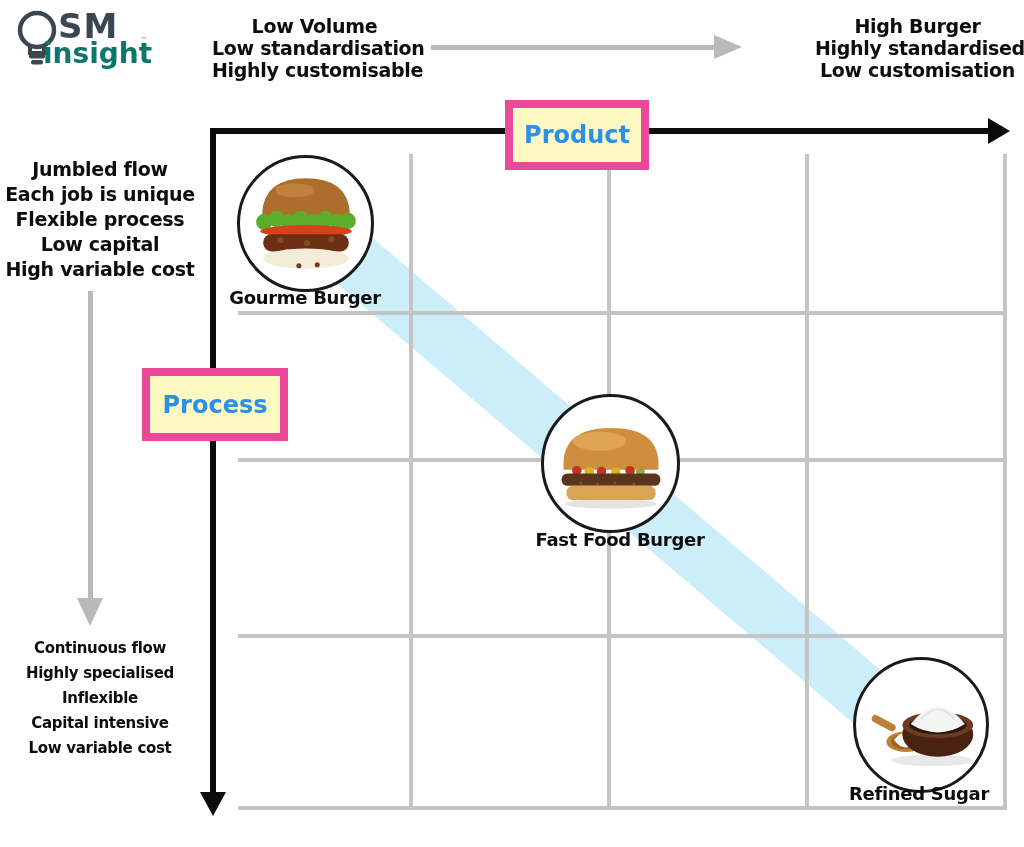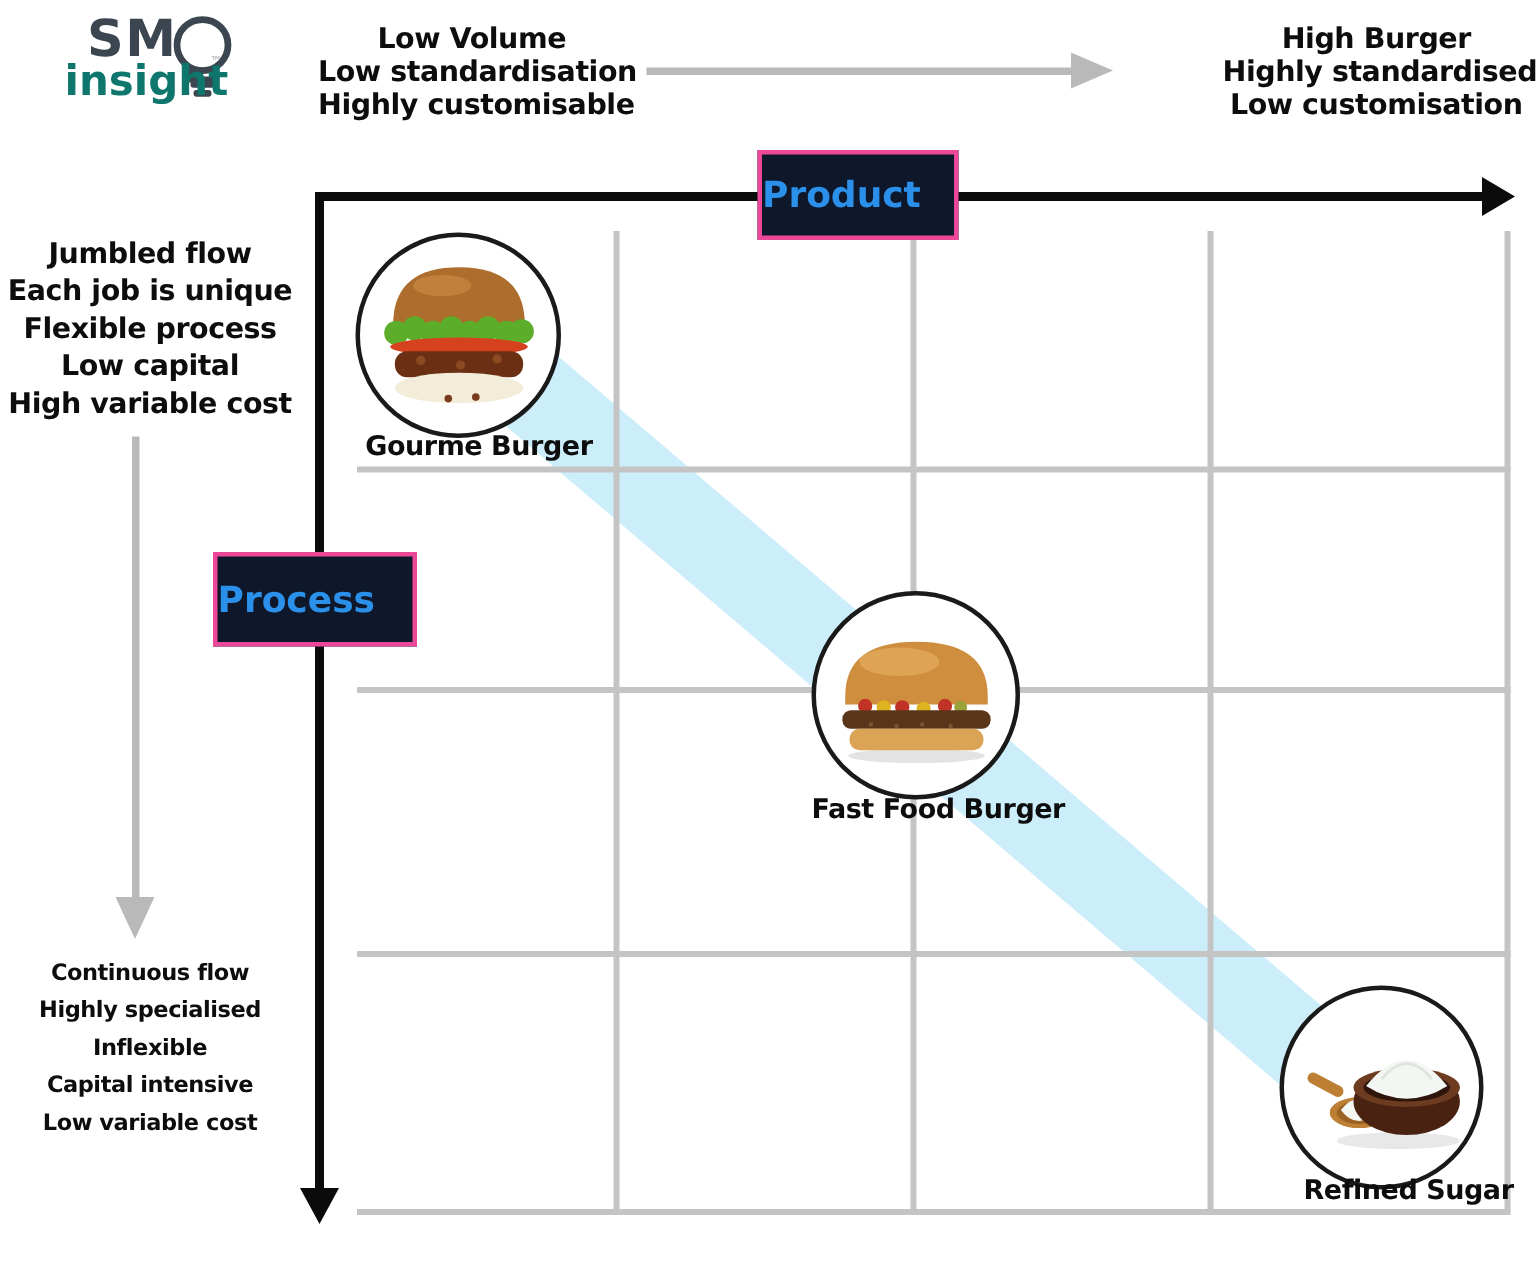--- a/index.html
+++ b/index.html
@@ -1,21 +1,21 @@
 <!DOCTYPE html>
 <html><head>
 <meta charset="utf-8">
 <style>
   html,body{margin:0;padding:0;background:#fff;}
   #canvas{
     position:relative;width:1024px;height:847px;background:#fff;overflow:hidden;
     font-family:"DejaVu Sans","Liberation Sans",sans-serif;color:#111;
   }
   
-  .logo{position:absolute;left:12px;top:6px;width:150px;height:70px;text-align:right;}
+  .logo{position:absolute;left:12px;top:6px;width:150px;height:70px;}
   .logo .sm{position:absolute;left:46px;top:0px;font-size:34px;font-weight:bold;color:#3b4650;letter-spacing:1px;}
   .logo .insight{position:absolute;left:31px;top:31px;font-size:28px;font-weight:bold;color:#0f766e;letter-spacing:0px;}
   .logo .tm{position:absolute;left:128px;top:30px;font-size:8px;color:#9aa0a6;}
   
   .lbl{position:absolute;text-align:center;font-weight:bold;color:#0d0d0d;letter-spacing:-0.3px;}
   .lbl div{white-space:nowrap;}
   .top-left-lbl{left:212px;top:15px;width:205px;font-size:19px;line-height:22px;}
   .top-right-lbl{left:815px;top:15px;width:205px;font-size:19px;line-height:22px;}
   .side-top-lbl{left:2px;top:157px;width:196px;font-size:19px;line-height:25px;}
   .side-bottom-lbl{left:2px;top:636px;width:196px;font-size:15px;line-height:25px;}
@@ -27,35 +27,35 @@
   .v-arrow-head{position:absolute;left:77px;top:598px;width:0;height:0;
     border-top:28px solid #b9b9b9;border-left:13px solid transparent;border-right:13px solid transparent;}
   
   .x-axis{position:absolute;left:210px;top:128px;width:780px;height:6px;background:#0b0b0b;}
   .x-axis-head{position:absolute;left:988px;top:118px;width:0;height:0;
     border-left:22px solid #0b0b0b;border-top:13px solid transparent;border-bottom:13px solid transparent;}
   .y-axis{position:absolute;left:210px;top:128px;width:6px;height:666px;background:#0b0b0b;}
   .y-axis-head{position:absolute;left:200px;top:792px;width:0;height:0;
     border-top:24px solid #0b0b0b;border-left:13px solid transparent;border-right:13px solid transparent;}
   
-  .axis-box{position:absolute;background:#0f172a;border:3px solid #ec4899;
-    display:flex;align-items:center;z-index:6;}
+  .axis-box{position:absolute;background:#fef9c3;border:8px solid #ec4899;
+    display:flex;align-items:center;justify-content:center;z-index:6;}
   .product-box{left:505px;top:100px;width:128px;height:54px;}
   .process-box{left:142px;top:368px;width:130px;height:57px;}
   .axis-box span{font-size:24px;font-weight:bold;color:#2b90ea;letter-spacing:0px;}
   
   .layer{position:absolute;left:0;top:0;width:1024px;height:847px;}
   .grid-layer{z-index:1;}
   
   .item-circle{position:absolute;background:#fff;border:3px solid #1a1a1a;border-radius:50%;
     display:flex;align-items:center;justify-content:center;z-index:8;}
   .circle-gourme{left:237px;top:155px;width:131px;height:131px;}
   .circle-fastfood{left:541px;top:394px;width:133px;height:133px;}
   .circle-sugar{left:853px;top:657px;width:130px;height:130px;}
-  .item-label{position:absolute;text-align:right;font-weight:bold;font-size:18px;
+  .item-label{position:absolute;text-align:center;font-weight:bold;font-size:18px;
     letter-spacing:-0.3px;color:#0d0d0d;z-index:9;white-space:nowrap;}
   .lbl-gourme{left:215px;top:287px;width:180px;}
   .lbl-fastfood{left:518px;top:529px;width:180px;margin-left:12px;}
   .lbl-sugar{left:829px;top:783px;width:180px;}
 </style>
 </head>
 <body>
 
 <div id="canvas">
 

